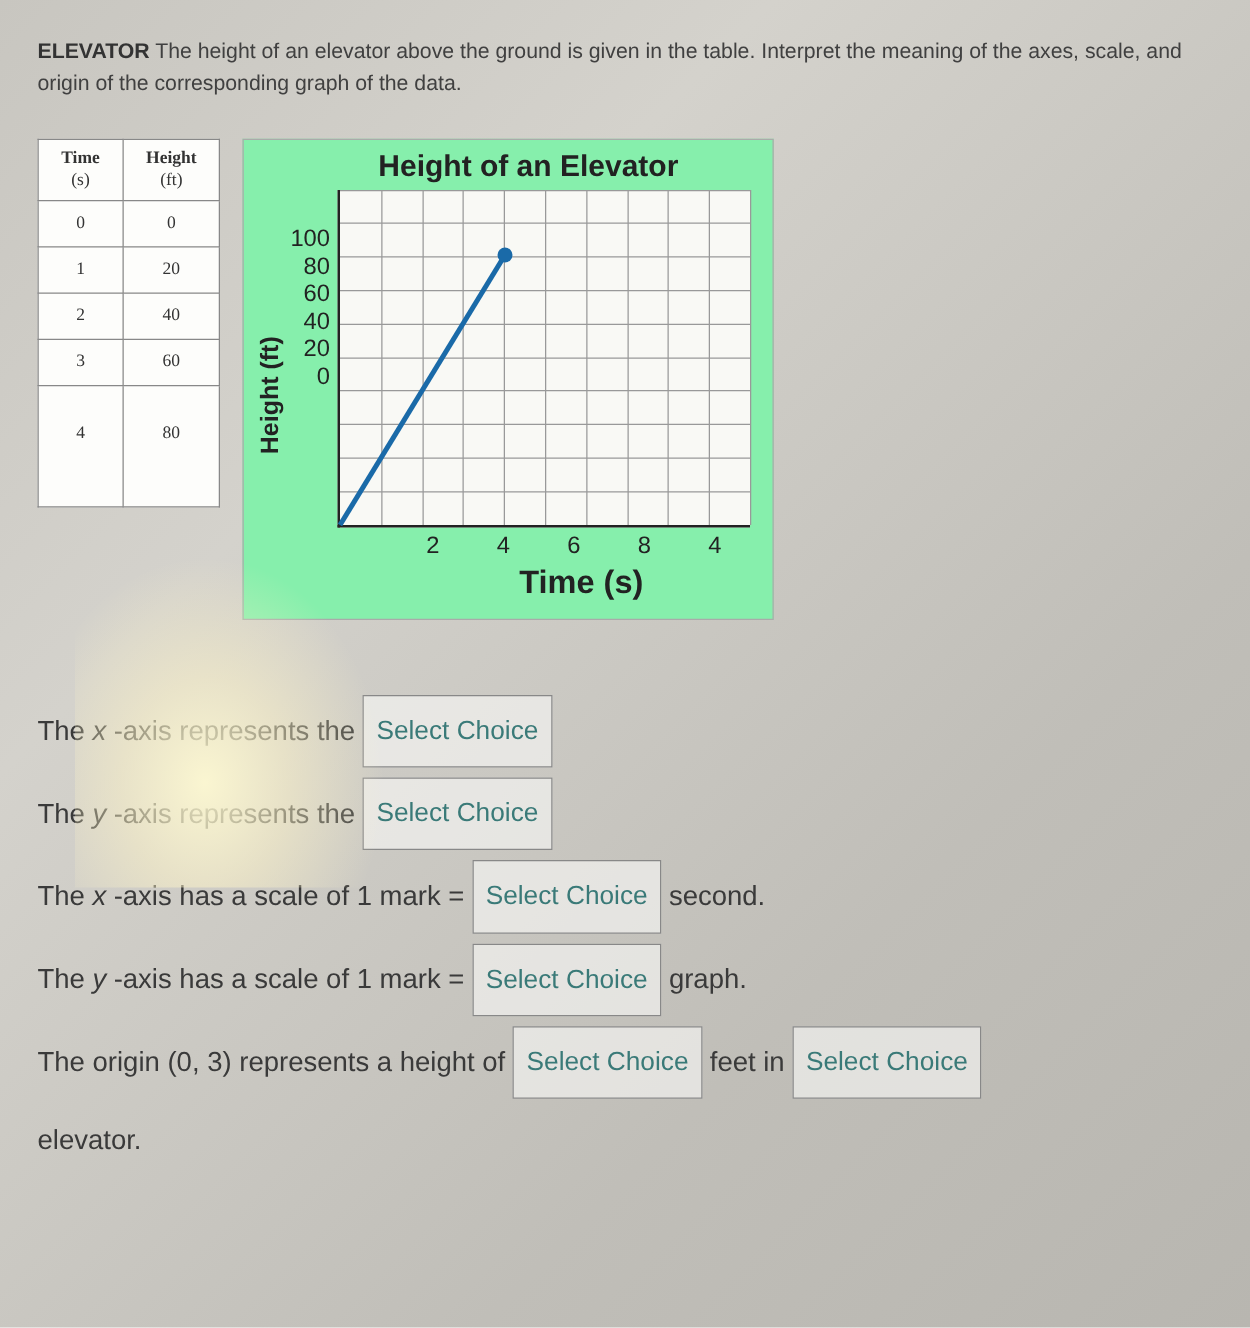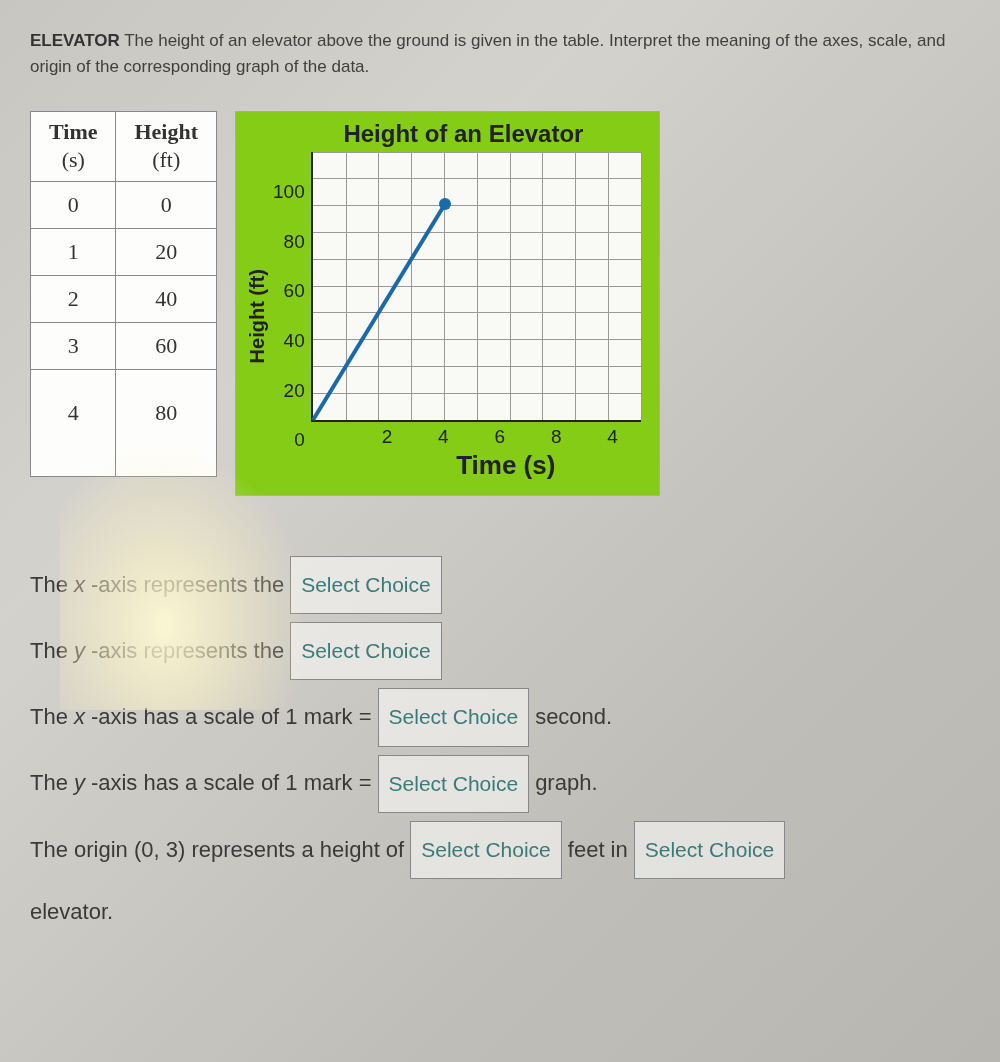--- a/index.html
+++ b/index.html
@@ -35,46 +35,46 @@
   .figure-row { display: flex; align-items: flex-start; gap: 18px; margin-bottom: 60px; position: relative; }
   table.data {
     border-collapse: collapse;
     background: #fdfdfb;
     font-family: Georgia, 'Times New Roman', serif;
   }
   table.data th, table.data td {
     border: 1px solid #888;
     text-align: center;
     padding: 10px 8px;
-    font-size: 22px;
+    font-size: 14px;
     color: #333;
   }
   table.data th { font-weight: 700; padding: 6px 18px; line-height: 1.3; }
   table.data th .sub { font-weight: 400; }
   table.data tr:last-child td { padding-top: 30px; padding-bottom: 50px; }
   .chart-box {
-    background: #84cc16;
+    background: #86efac;
     border: 1px solid #aaa;
     padding: 8px 18px 14px 10px;
     position: relative;
   }
   .chart-title { font-size: 24px; font-weight: 700; text-align: center; margin-bottom: 4px; margin-left: 40px; color: #222; }
   .chart-inner { display: flex; align-items: center; }
   .ylabel {
     writing-mode: vertical-rl;
     transform: rotate(180deg);
     font-weight: 700;
     font-size: 20px;
     margin-right: 4px;
     color: #222;
   }
   .yticks {
     display: flex;
     flex-direction: column;
-    justify-content: space-between;
+    justify-content: flex-start;
     height: 270px;
     align-items: flex-end;
     font-size: 19px;
     color: #222;
     margin-right: 6px;
   }
   .grid {
     position: relative;
     width: 330px;
     height: 270px;

